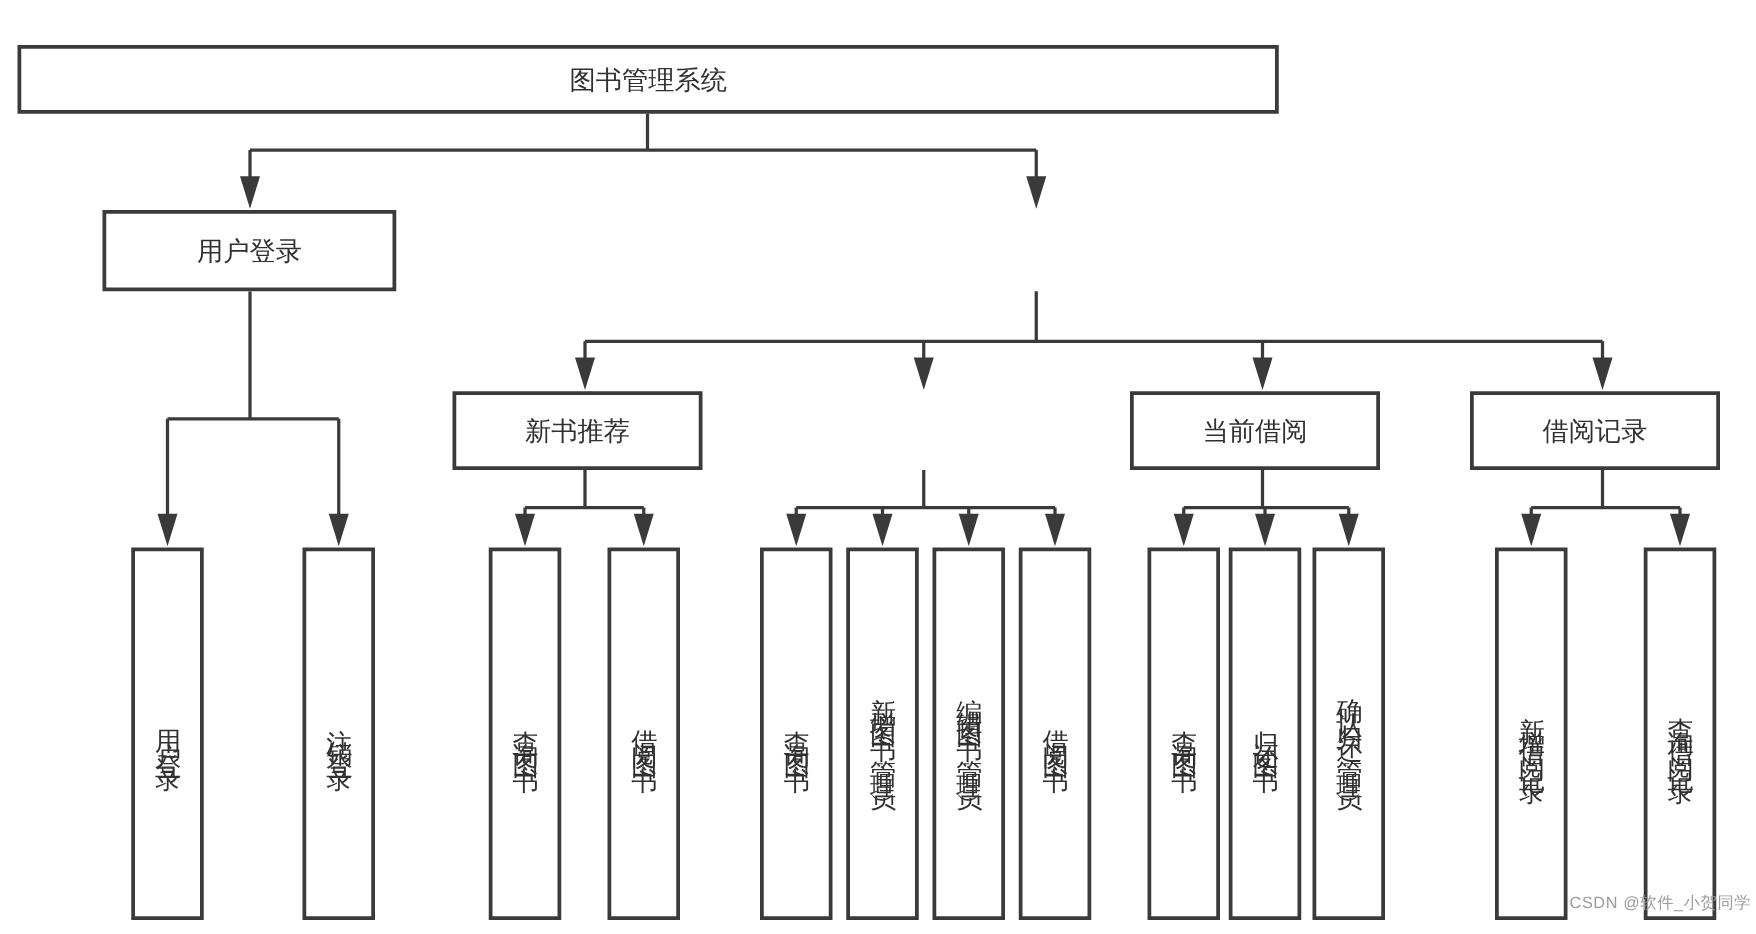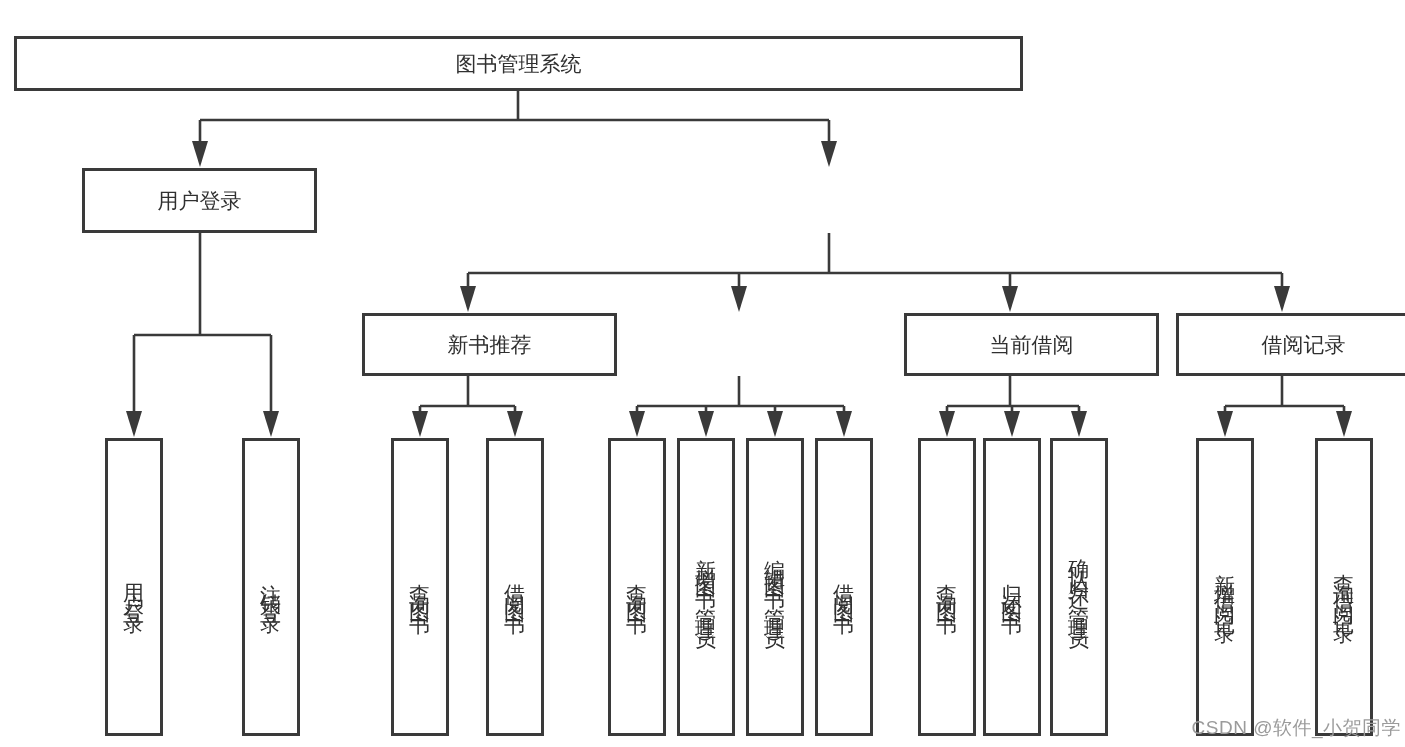--- a/index.html
+++ b/index.html
@@ -28,34 +28,34 @@
     position: absolute;
     background: var(--box-fill);
     border: 3px solid var(--border);
     display: flex;
     align-items: center;
     justify-content: center;
     text-align: center;
   }
   .node-root { left: 14px; top: 13px; width: 1009px; height: 55px; font-size: 21px; margin-top: 23px; }
   .node-l2  { top: 168px; width: 235px; height: 65px; font-size: 21px; }
-  .node-l3  { top: 313px; width: 255px; height: 63px; font-size: 21px; }
+  .node-l3  { top: 313px; width: 200px; height: 63px; font-size: 21px; }
   .node-leaf { top: 438px; width: 58px; height: 298px; }
   .vtext {
     writing-mode: vertical-rl;
     text-orientation: mixed;
     font-size: 21px;
     line-height: 1;
     letter-spacing: 10px;
   }
   .watermark {
     position: absolute;
     right: 4px;
-    bottom: 6px;
-    font-size: 19px;
+    bottom: 16px;
+    font-size: 13px;
     letter-spacing: 0.5px;
     color: var(--watermark);
     white-space: nowrap;
   }
 </style>
 </head>
 <body>
 
 <div class="canvas">
 

